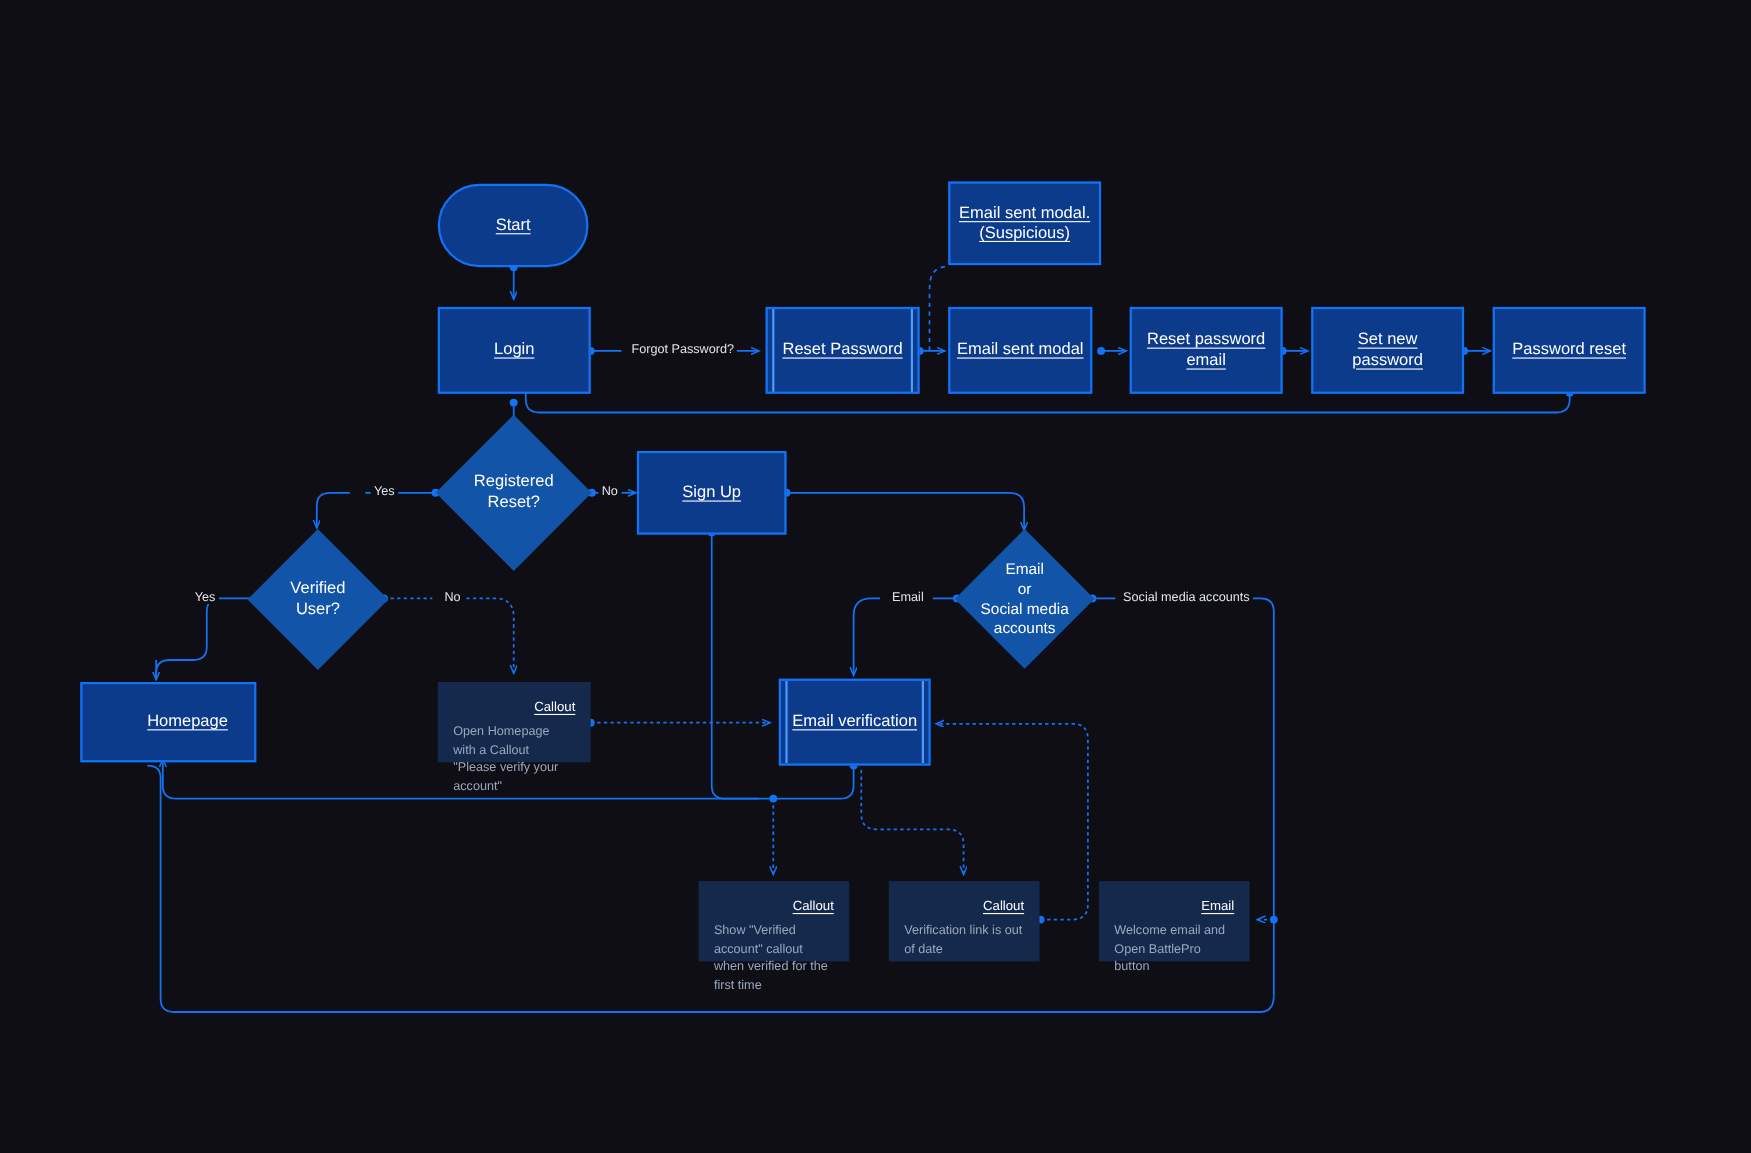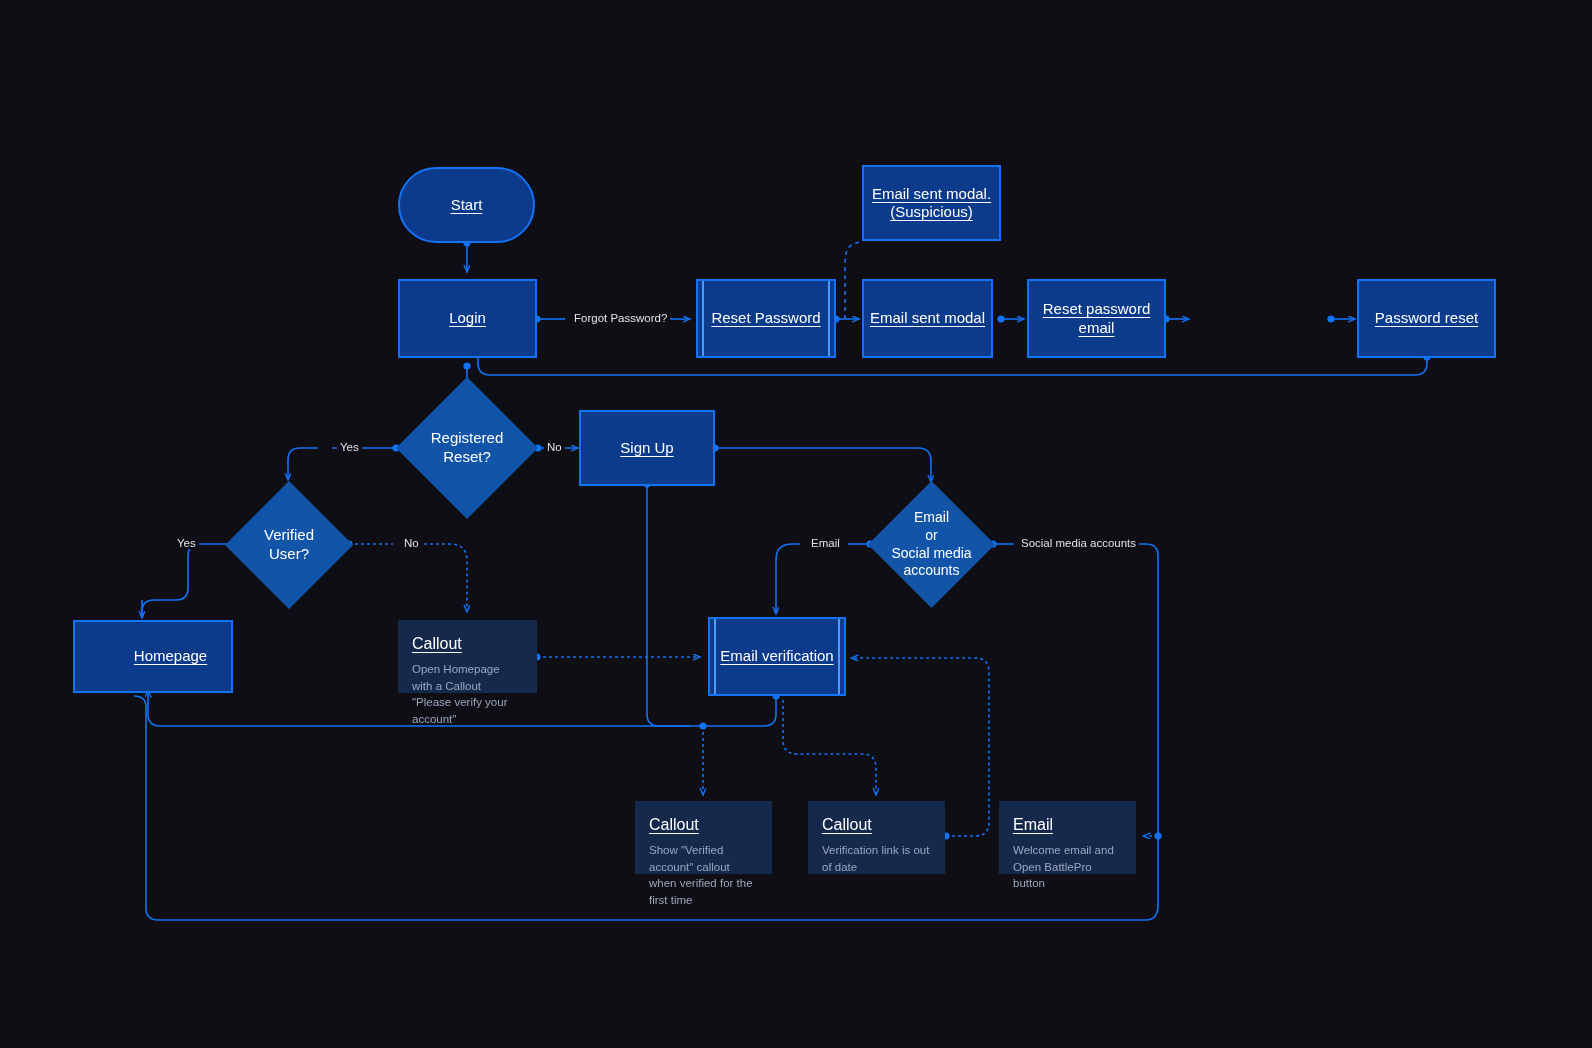--- a/index.html
+++ b/index.html
@@ -75,26 +75,27 @@
   }
   .callout {
     position: absolute;
     background: #15294d;
     border: none;
     padding: 15px 14px 14px 14px;
     z-index: 3;
     color: #ffffff;
   }
   .callout .ctitle {
-    font-size: 16px;
+    font-size: 12px;
     text-decoration: underline;
     text-underline-offset: 3px;
     text-decoration-thickness: 1px;
     margin-bottom: 8px;
     display: block;
+    text-align: right;
   }
   .callout .cbody {
     font-size: 11.5px;
     line-height: 1.45;
     color: #9aa7bd;
     display: block;
   }
   .edge-label {
     position: absolute;
     color: #dfe4ec;
@@ -220,20 +221,24 @@
 
   <div class="node" style="left:862px; top:279px; width:131px; height:79px;">
     <span class="lbl">Email sent modal</span>
   </div>
 
   <div class="node" style="left:1027px; top:279px; width:139px; height:79px;">
     <span class="lbl" style="white-space:pre-line;">Reset password
 email</span>
   </div>
 
+  <div class="node" style="left:1192px; top:279px; width:139px; height:79px;">
+    <span class="lbl" style="white-space:pre-line;">Set new
+password</span>
+  </div>
 
   <div class="node" style="left:1357px; top:279px; width:139px; height:79px;">
     <span class="lbl">Password reset</span>
   </div>
 
   <div class="node" style="left:579px; top:410px; width:136px; height:76px;">
     <span class="lbl">Sign Up</span>
   </div>
 
   <div class="node" style="left:73px; top:620px; width:160px; height:73px;padding-left:35px;">

